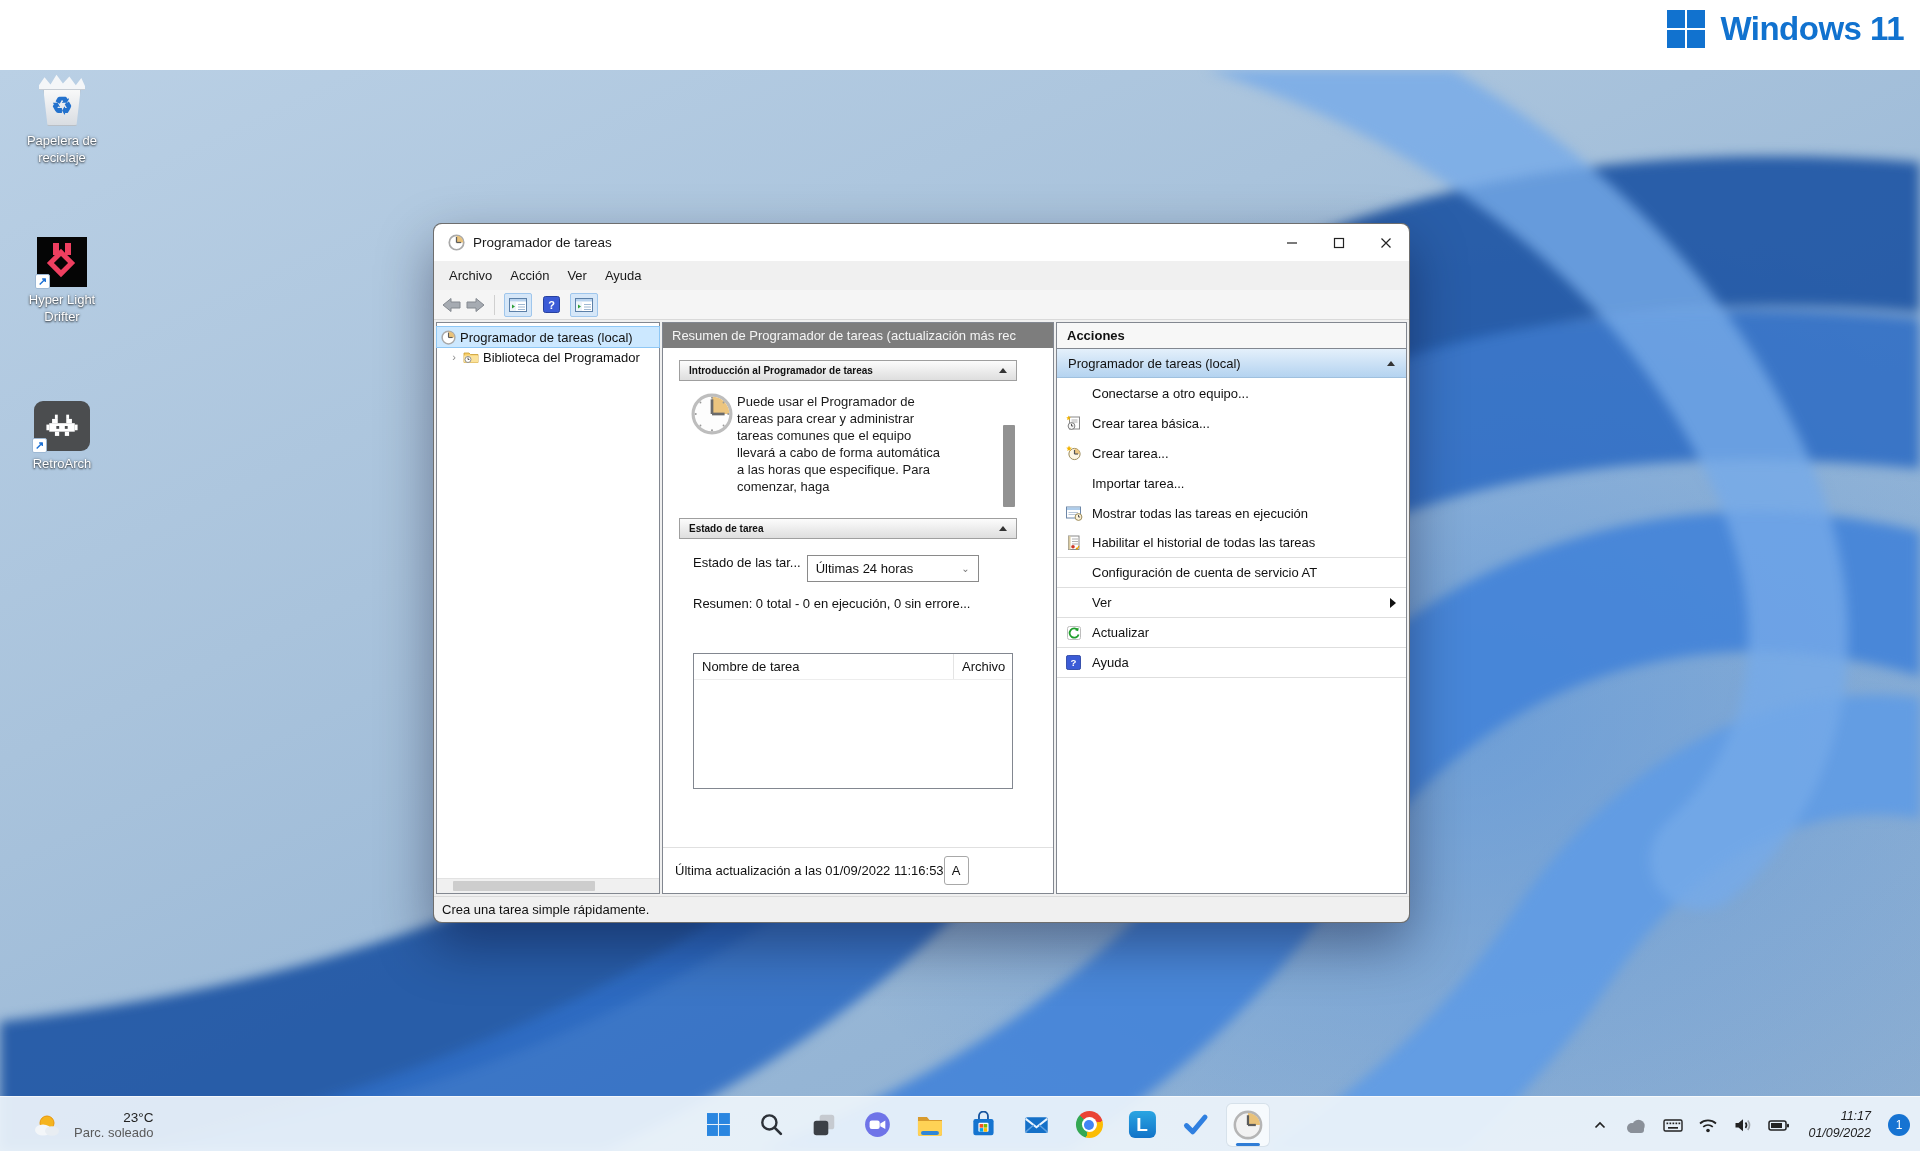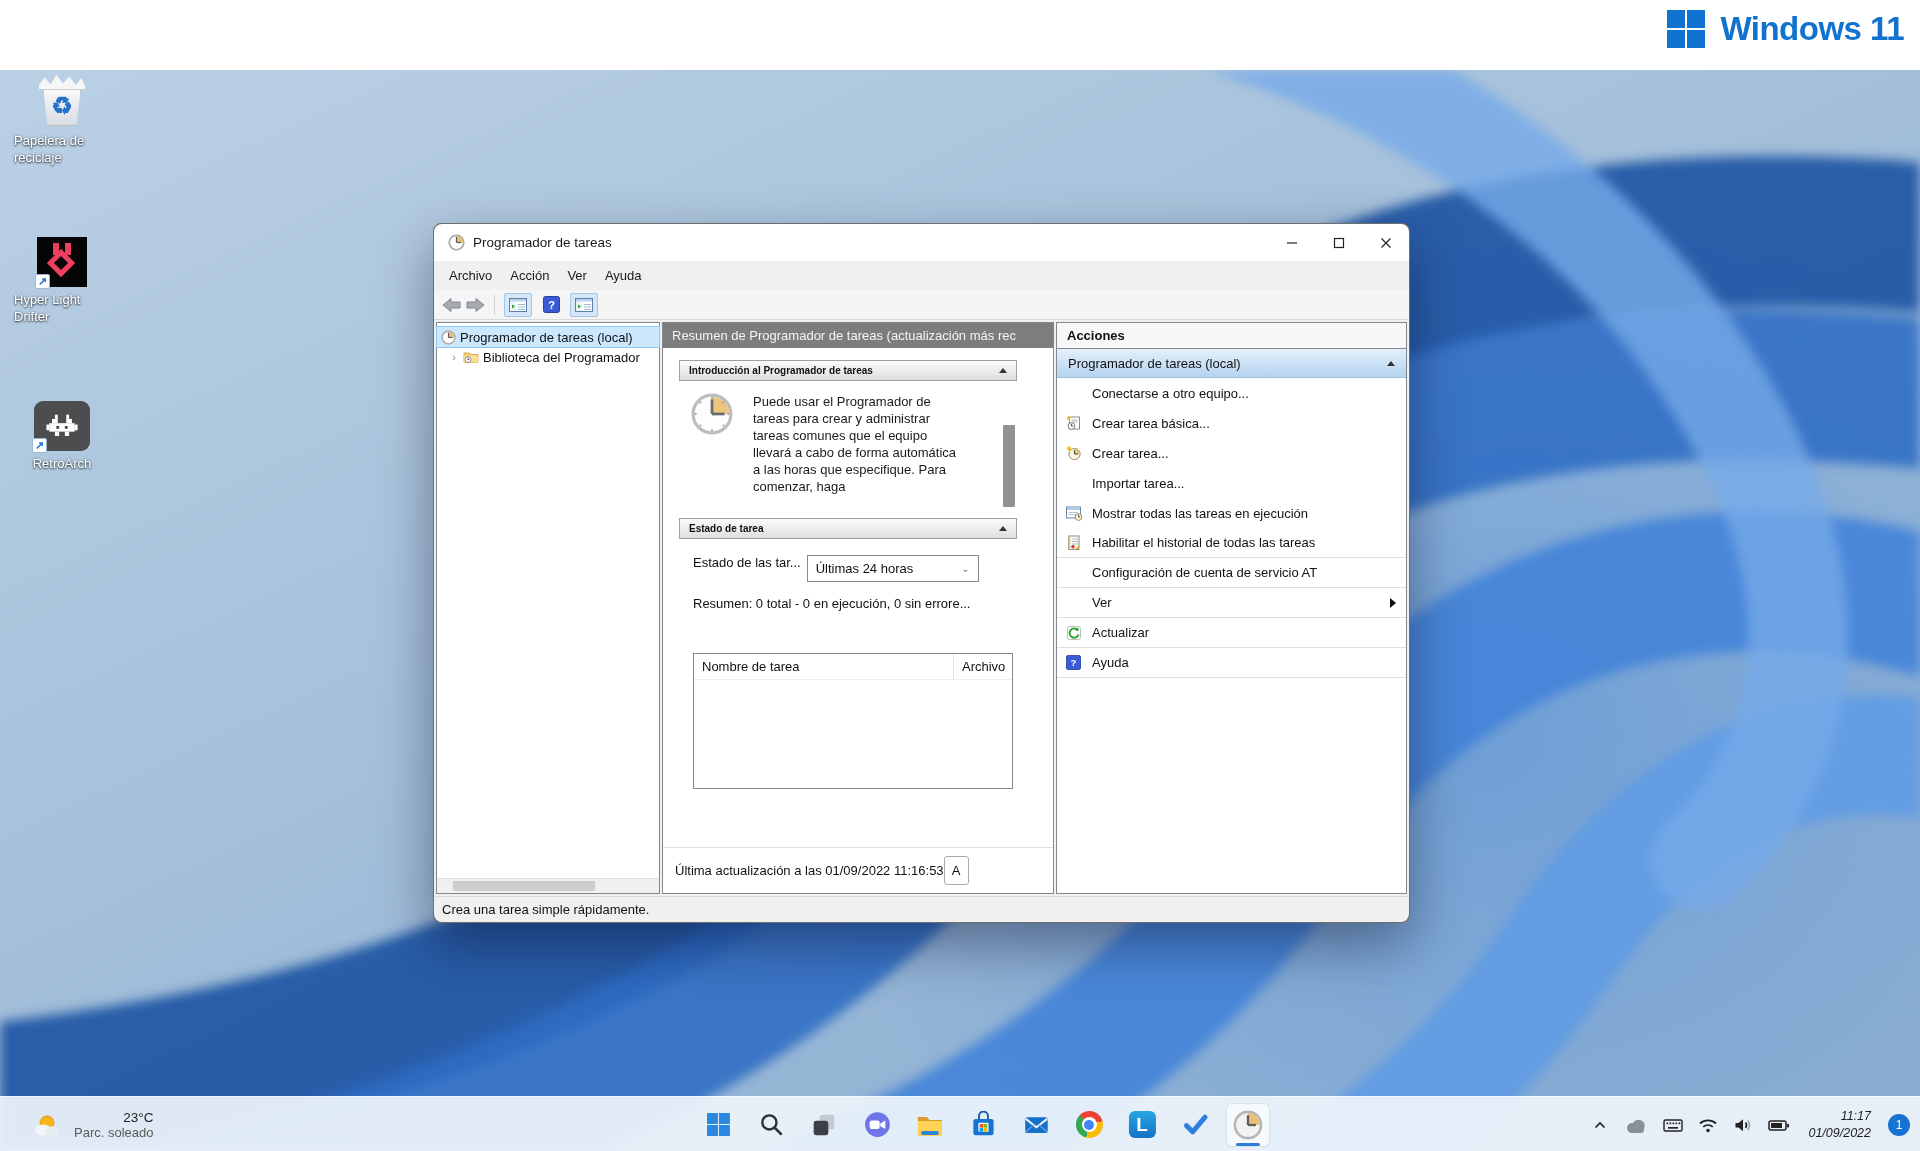--- a/index.html
+++ b/index.html
@@ -14,21 +14,21 @@
   
   .wallpaper { position:absolute; left:0; top:70px; width:1920px; height:1081px; z-index:1; overflow:hidden;
     background:
       radial-gradient(1000px 760px at 76% 60%, rgba(70,135,215,0.50), rgba(70,135,215,0) 70%),
       linear-gradient(155deg,#bad0e5 0%,#a9c3dc 35%,#95b5d5 70%,#8badd1 100%);
   }
   .bloom { position:absolute; left:0; top:0; width:100%; height:100%; filter:blur(6px); }
 
   
   .desk-icon { position:absolute; left:14px; width:96px; display:flex; flex-direction:column; align-items:center; gap:5px; z-index:4; cursor:default; }
-  .desk-icon .label { font-size:13px; color:#fff; line-height:1.3; text-shadow:0 1px 2px rgba(0,0,0,.75), 0 0 3px rgba(0,0,0,.4); }
+  .desk-icon .label { font-size:13px; color:#fff; text-align:center; line-height:1.3; text-shadow:0 1px 2px rgba(0,0,0,.75), 0 0 3px rgba(0,0,0,.4); }
   .shortcut-badge { position:absolute; left:-2px; bottom:-2px; width:15px; height:15px; background:#fff; border:1px solid #9db8d4; border-radius:2px; display:flex; align-items:center; justify-content:center; font-size:11px; font-weight:bold; color:#1a6fd4; }
   .icon-bin { position:relative; width:52px; height:56px; }
   .bin-body { position:absolute; left:7px; top:14px; width:38px; height:40px; background:linear-gradient(180deg,#fbfbfb,#d9dde2); border:1px solid #b9bfc6; border-radius:3px 3px 6px 6px; clip-path:polygon(0 0,100% 0,88% 100%,12% 100%); }
   .bin-paper { position:absolute; left:3px; top:2px; width:46px; height:16px; background:#f4f6f8; clip-path:polygon(0 70%,12% 20%,25% 65%,38% 5%,52% 60%,66% 15%,80% 70%,92% 25%,100% 75%,100% 100%,0 100%); border-bottom:1px solid #c6ccd3; }
   .bin-recycle { position:absolute; left:0; right:0; top:20px; text-align:center; font-size:24px; color:#2472cd; font-weight:bold; }
   .icon-hld { position:relative; width:50px; height:50px; background:#050505; }
   .hld-diamond { position:absolute; left:14px; top:16px; width:20px; height:20px; border:5px solid #ef3f60; transform:rotate(45deg); }
   .hld-bar1,.hld-bar2 { position:absolute; top:6px; width:6px; height:12px; background:#ef3f60; }
   .hld-bar1 { left:16px; } .hld-bar2 { left:28px; }
   .icon-retro { position:relative; width:56px; height:50px; background:#4b4d4f; border-radius:9px; display:flex; align-items:center; justify-content:center; }
@@ -61,21 +61,21 @@
   .tree-chevron { color:#8a8a8a; font-size:11px; width:10px; text-align:center; }
   .hscroll { position:absolute; left:0; right:0; bottom:0; height:15px; background:#f0f0f0; border-top:1px solid #e2e2e2; }
   .hscroll .thumb { position:absolute; left:16px; top:2px; width:142px; height:10px; background:#cdcdcd; border-radius:1px; }
 
   
   .summary-header { height:25px; background:#7d7d7d; color:#f5f5f5; font-size:13px; line-height:25px; padding:0 9px; white-space:nowrap; overflow:hidden; }
   .summary-body { position:absolute; left:0; right:0; top:25px; bottom:46px; background:#fff; padding:12px 0 0 16px; overflow:hidden; }
   .groupbox { width:338px; }
   .group-head { display:flex; align-items:center; justify-content:space-between; border:1px solid #9f9f9f; background:linear-gradient(180deg,#fcfcfc,#dedede); padding:4px 9px; font-size:10px; font-weight:bold; color:#111; }
   .caret-up { width:0; height:0; border-left:4px solid transparent; border-right:4px solid transparent; border-bottom:5px solid #333; }
-  .intro-content { position:relative; display:flex; gap:20px; padding:12px 0 0 12px; height:126px; overflow:hidden; }
+  .intro-content { position:relative; display:flex; gap:4px; padding:12px 0 0 12px; height:126px; overflow:hidden; }
   .intro-text { width:206px; font-size:13px; line-height:17px; color:#1a1a1a; }
   .vthumb { position:absolute; right:2px; top:44px; width:12px; height:82px; background:#929292; border-radius:1px; }
   .estado-box { margin-top:11px; }
   .estado-content { padding:16px 0 0 14px; }
   .filter-row { display:flex; align-items:flex-start; gap:6px; }
   .filter-label { font-size:13px; color:#111; white-space:nowrap; }
   .combo { width:172px; height:27px; border:1px solid #8a8a8a; background:#fff; display:flex; align-items:center; justify-content:space-between; padding:0 8px; font-size:13px; color:#111; }
   .combo .chev { font-size:10px; color:#777; }
   .resumen-line { margin-top:14px; font-size:13px; color:#111; white-space:nowrap; overflow:hidden; }
   .task-table { margin-top:42px; width:320px; border:1px solid #828790; height:136px; background:#fff; }

